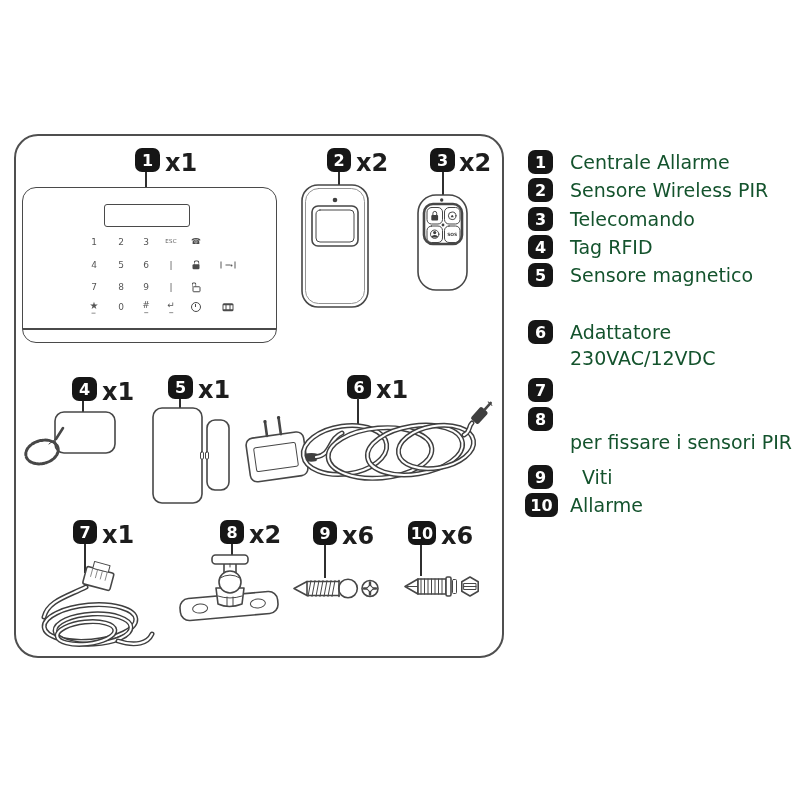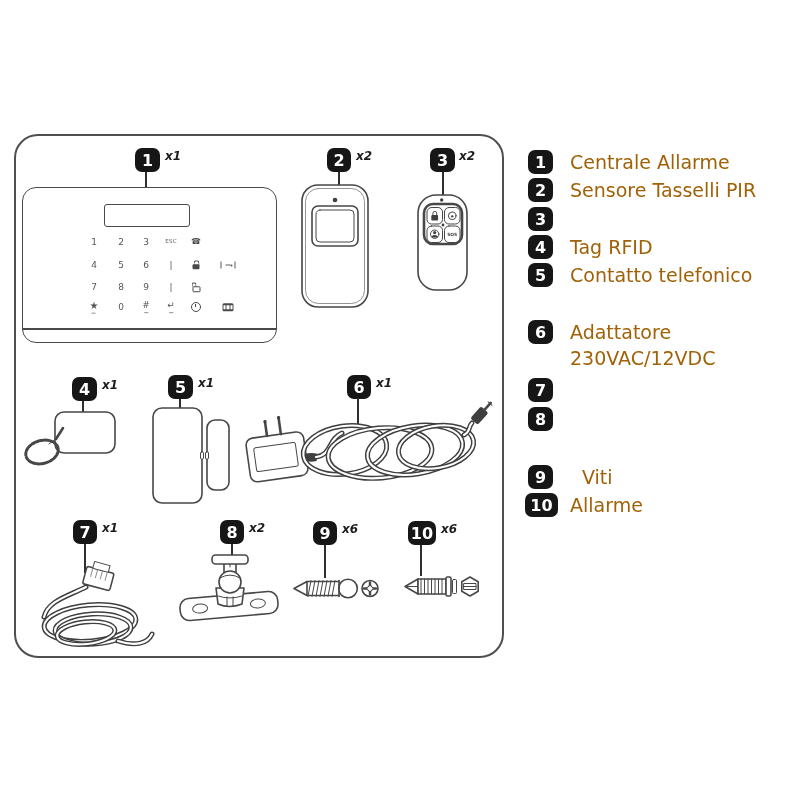--- a/index.html
+++ b/index.html
@@ -12,27 +12,27 @@
            border:2px solid #4f4f4f;border-radius:24px;background:#fff;}
 
   
   .badge{position:absolute;background:#161616;color:#fff;border-radius:7px;
          display:flex;align-items:center;justify-content:center;
          font-weight:bold;font-size:16px;width:25px;height:24px;}
   .badge.w{width:28px;}
   .badge.lw{width:33px;}
 
   
-  .count{position:absolute;font-style:italic;font-weight:600;font-size:12px;color:#1d1d1d;}
+  .count{position:absolute;font-weight:600;font-size:24px;color:#1d1d1d;}
 
   
   .cline{position:absolute;width:2px;background:#2f2f2f;}
 
   
-  .legend-label{position:absolute;left:570px;font-size:19px;line-height:23px;color:#a16207;white-space:nowrap;}
+  .legend-label{position:absolute;left:570px;font-size:19px;line-height:23px;color:#14532d;white-space:nowrap;}
 
   
   .panel{position:absolute;left:22px;top:187px;width:255px;height:156px;
          border:1.7px solid #4a4a4a;border-radius:14px;background:#fff;box-sizing:border-box;}
   .panel-display{position:absolute;left:81px;top:16px;width:84px;height:21px;
                  border:1.5px solid #4a4a4a;border-radius:3px;}
   .panel-divider{position:absolute;left:0;top:140px;width:100%;height:1.5px;background:#4a4a4a;}
   .kcell{position:absolute;transform:translate(-50%,-50%);font-size:9px;color:#565656;
          display:flex;flex-direction:column;align-items:center;line-height:1;}
   .kcell.sm{font-size:5.5px;letter-spacing:.3px;}
@@ -326,41 +326,43 @@
       <polygon class="fw" points="72,9 80.2,13.7 80.2,23.3 72,28 63.8,23.3 63.8,13.7"></polygon>
       <rect class="t1" x="66" y="15.5" width="12" height="6"></rect>
       <line class="t1" x1="66" y1="18.5" x2="78" y2="18.5"></line>
     </g>
   </svg>
 
   <div class="badge" style="left:528px;top:150px;">1</div>
   <div class="legend-label" style="top:151px;">Centrale Allarme</div>
 
   <div class="badge" style="left:528px;top:178px;">2</div>
-  <div class="legend-label" style="top:179px;">Sensore Tasselli PIR</div>
+  <div class="legend-label" style="top:179px;">Sensore Wireless PIR</div>
 
   <div class="badge" style="left:528px;top:207px;">3</div>
+  <div class="legend-label" style="top:208px;">Telecomando</div>
 
   <div class="badge" style="left:528px;top:235px;">4</div>
   <div class="legend-label" style="top:236px;">Tag RFID</div>
 
   <div class="badge" style="left:528px;top:263px;">5</div>
   <div class="legend-label" style="top:264px;">
-    <span>Contatto telefonico</span><br>
+    <span>Sensore magnetico</span><br>
   </div>
 
   <div class="badge" style="left:528px;top:320px;">6</div>
   <div class="legend-label" style="top:321px;">Adattatore</div>
   <div class="legend-label" style="top:347px;">230VAC/12VDC</div>
 
   <div class="badge" style="left:528px;top:378px;">7</div>
 
   <div class="badge" style="left:528px;top:407px;">8</div>
   <div class="legend-label" style="top:408px;">
     <br>
+    <span>per fissare i sensori PIR</span>
   </div>
 
   <div class="badge" style="left:528px;top:465px;">9</div>
   <div class="legend-label" style="top:466px;margin-left:12px;">Viti</div>
 
   <div class="badge lw" style="left:525px;top:493px;">10</div>
   <div class="legend-label" style="top:494px;">Allarme</div>
 
 </div>
 

